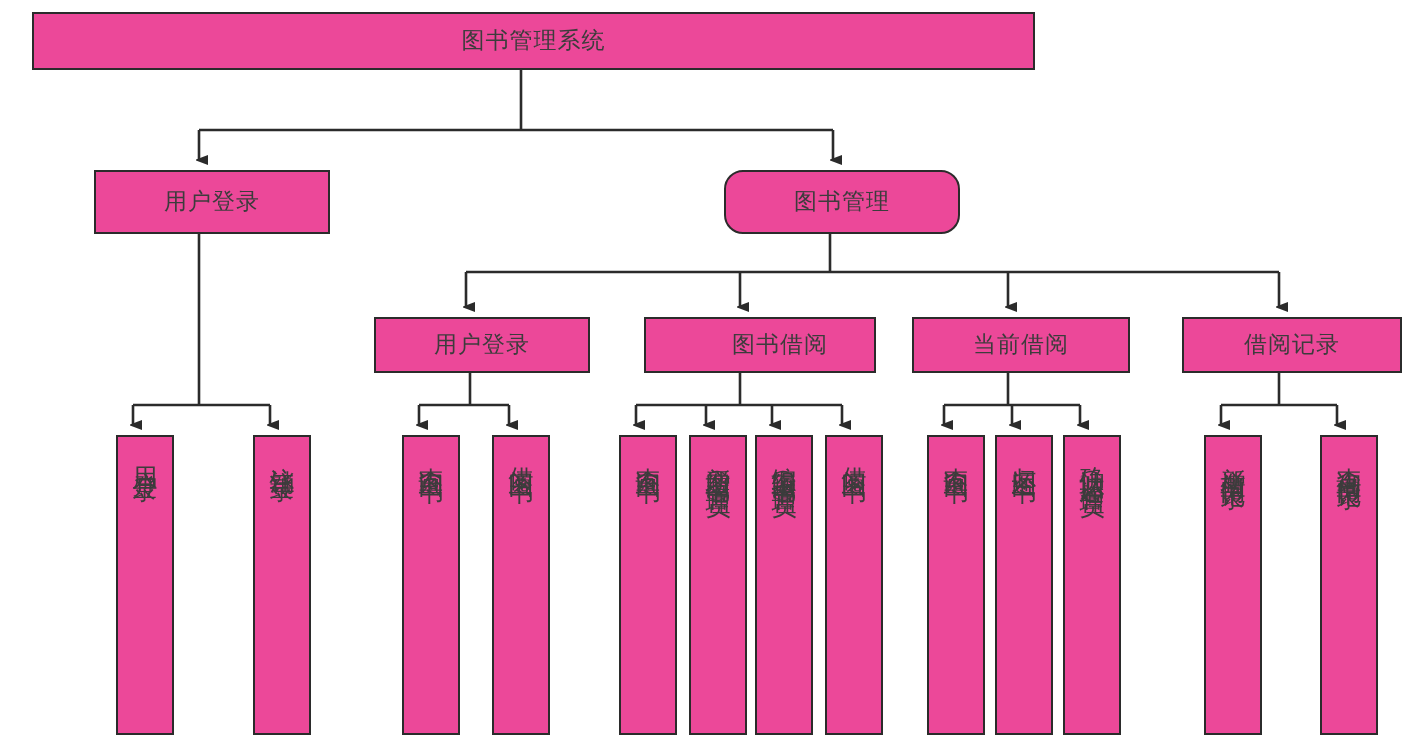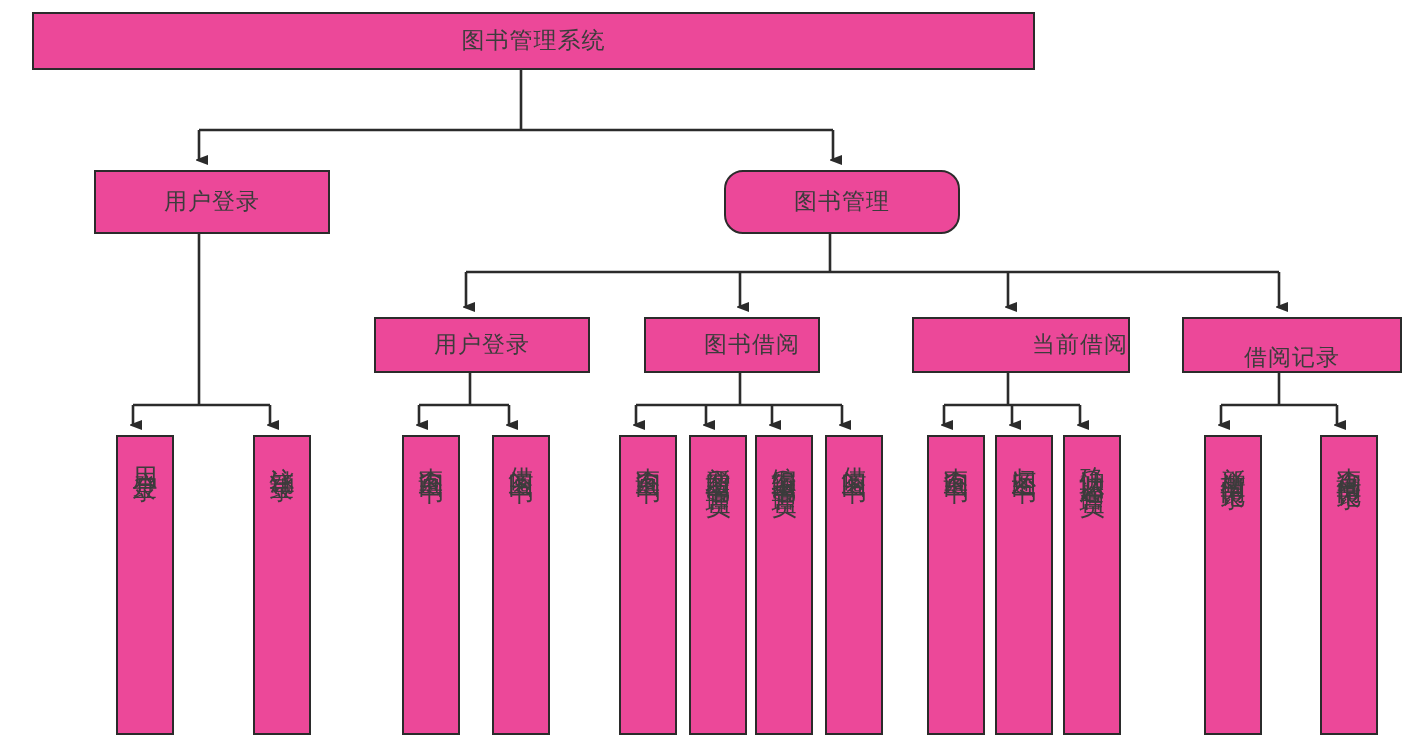--- a/index.html
+++ b/index.html
@@ -132,27 +132,27 @@
   <div class="node horizontal" style="left:82px; top:170px; width:236px; height:64px;">
     <span class="node-label">用户登录</span>
   </div>
   <div class="node horizontal" style="left:712px; top:170px; width:236px; height:64px;border-radius:19px;">
     <span class="node-label">图书管理</span>
   </div>
 
   <div class="node horizontal" style="left:362px; top:317px; width:216px; height:56px;">
     <span class="node-label">用户登录</span>
   </div>
-  <div class="node horizontal" style="left:632px; top:317px; width:176px; height:56px;padding-left:40px;">
+  <div class="node horizontal" style="left:632px; top:317px; width:232px; height:56px;padding-left:40px;">
     <span class="node-label">图书借阅</span>
   </div>
-  <div class="node horizontal" style="left:900px; top:317px; width:218px; height:56px;justify-content:flex-end;">
+  <div class="node horizontal" style="left:900px; top:317px; width:218px; height:56px;">
     <span class="node-label">当前借阅</span>
   </div>
-  <div class="node horizontal" style="left:1170px; top:317px; width:220px; height:56px;align-items:flex-end;">
+  <div class="node horizontal" style="left:1170px; top:317px; width:220px; height:56px;">
     <span class="node-label">借阅记录</span>
   </div>
 
   <div class="node vertical" style="left:104px; top:435px; width:58px; height:300px;">
     <span class="node-label">用户登录</span>
   </div>
   <div class="node vertical" style="left:241px; top:435px; width:58px; height:300px;">
     <span class="node-label">注销登录</span>
   </div>
 

